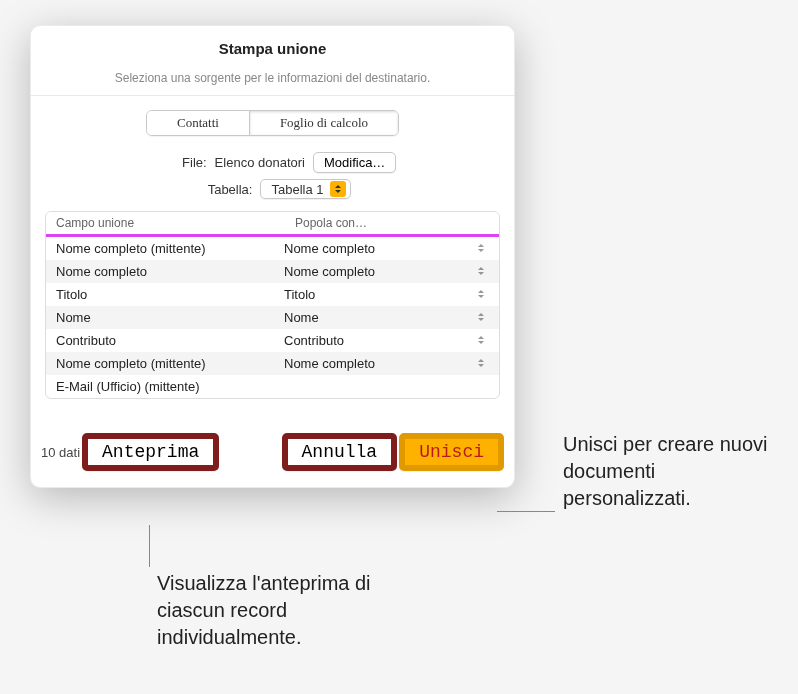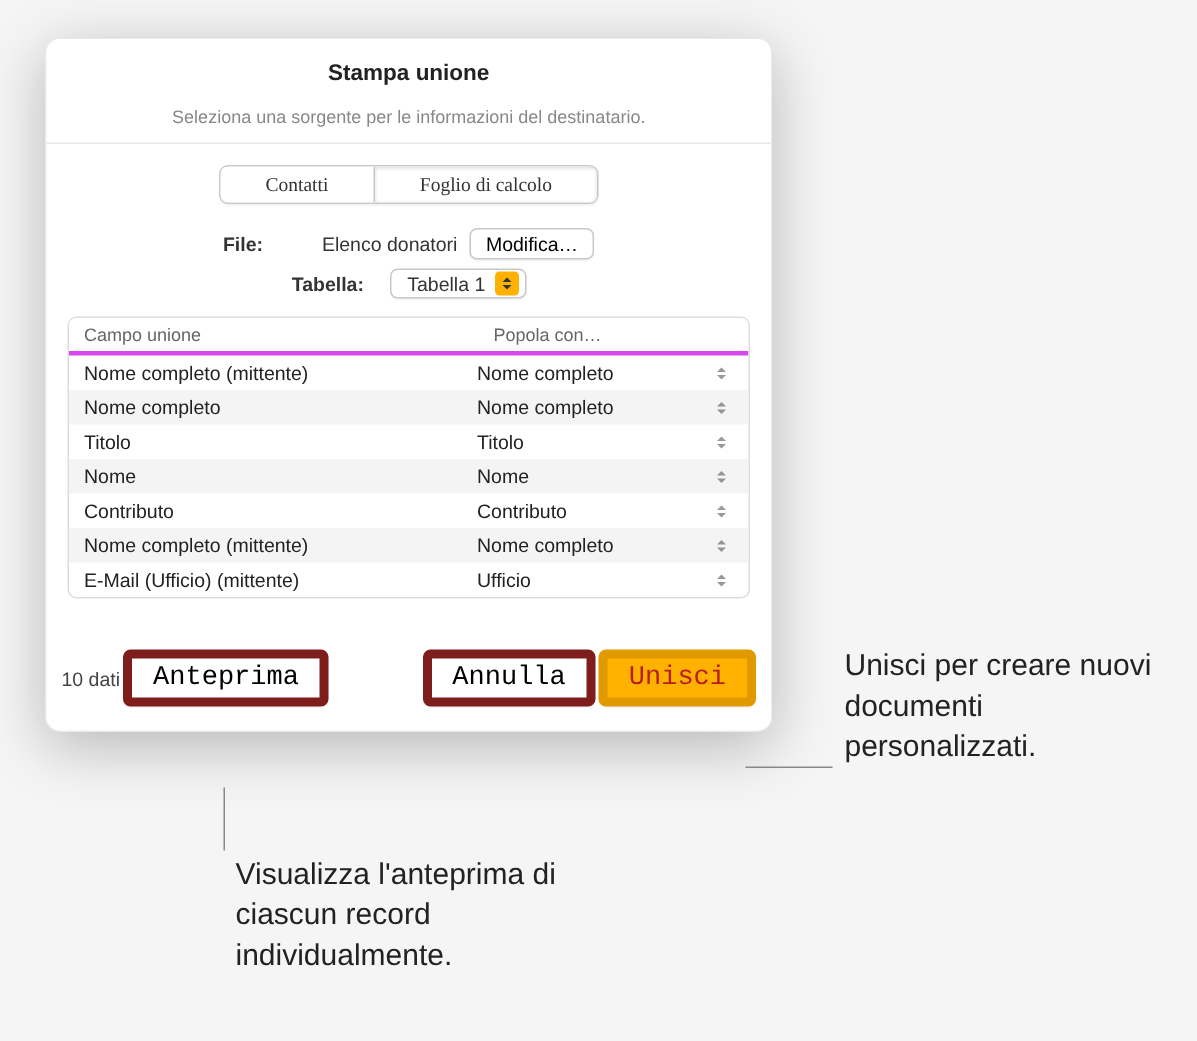--- a/index.html
+++ b/index.html
@@ -65,21 +65,21 @@
   }
   .form-row {
     display: flex;
     align-items: center;
     justify-content: center;
     gap: 8px;
     margin: 6px 0;
     font-size: 13px;
     color: #333;
   }
-  .form-row .label { font-weight: 700; min-width: 58px; }
+  .form-row .label { font-weight: 400; min-width: 58px; text-align: right;}
   .mini-btn {
     border: 1px solid #c8c8c8;
     background: #fff;
     border-radius: 5px;
     padding: 2px 10px;
     font-size: 13px;
     cursor: pointer;
     box-shadow: 0 1px 1px rgba(0,0,0,0.06);
   }
   .select-pill {
@@ -117,21 +117,21 @@
   .tbl-head {
     display: flex;
     background: #fff;
     border-bottom: 3px solid #d946ef;
     font-size: 12px;
     color: #666;
     padding: 4px 10px;
     gap: 11px;
   }
   .col1 { flex: 0 0 228px; }
-  .col2 { flex: 1; display:flex; align-items:center; justify-content:space-between; padding-right:2px;margin-left:34px;}
+  .col2 { flex: 1; display:flex; justify-content:space-between; padding-right:2px;}
   .tbl-body { max-height: 182px; overflow-y: auto; }
   .tbl-row {
     display: flex;
     padding: 4px 10px;
     font-size: 13px;
     color: #222;
     align-items: center;
   }
   .tbl-row:nth-child(even) { background: #f4f4f4; }
   .row-caret {
@@ -258,24 +258,20 @@
         </div>
         <div class="tbl-row">
           <div class="col1">Nome completo (mittente)</div>
           <div class="col2">
             <span>Nome completo</span>
             <span class="row-caret"></span>
           </div>
         </div>
         <div class="tbl-row">
           <div class="col1">E-Mail (Ufficio) (mittente)</div>
-          <div class="col2">
-            <span>Ufficio</span>
-            <span class="row-caret"></span>
-          </div>
         </div>
       </div>
   </div>
 
   <div class="dialog-footer">
     <span class="footer-count">10 dati</span>
     <button class="btn">Anteprima</button>
     <span class="spacer"></span>
     <button class="btn">Annulla</button>
     <button class="btn btn-primary">Unisci</button>

